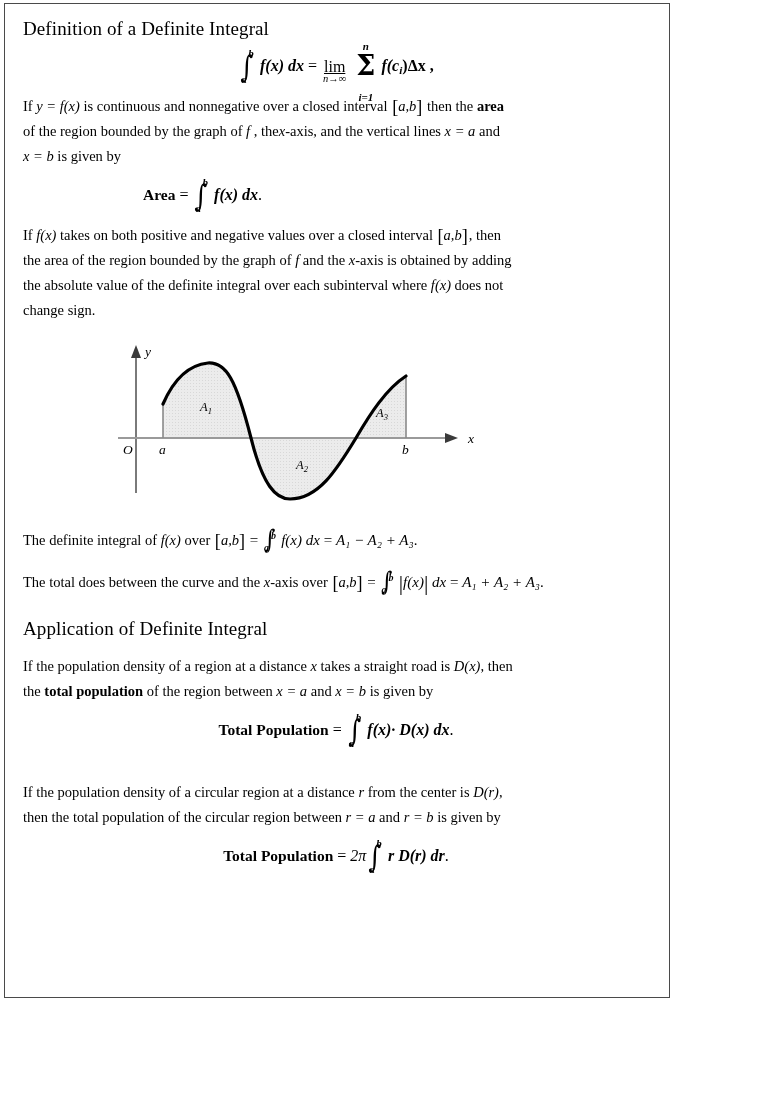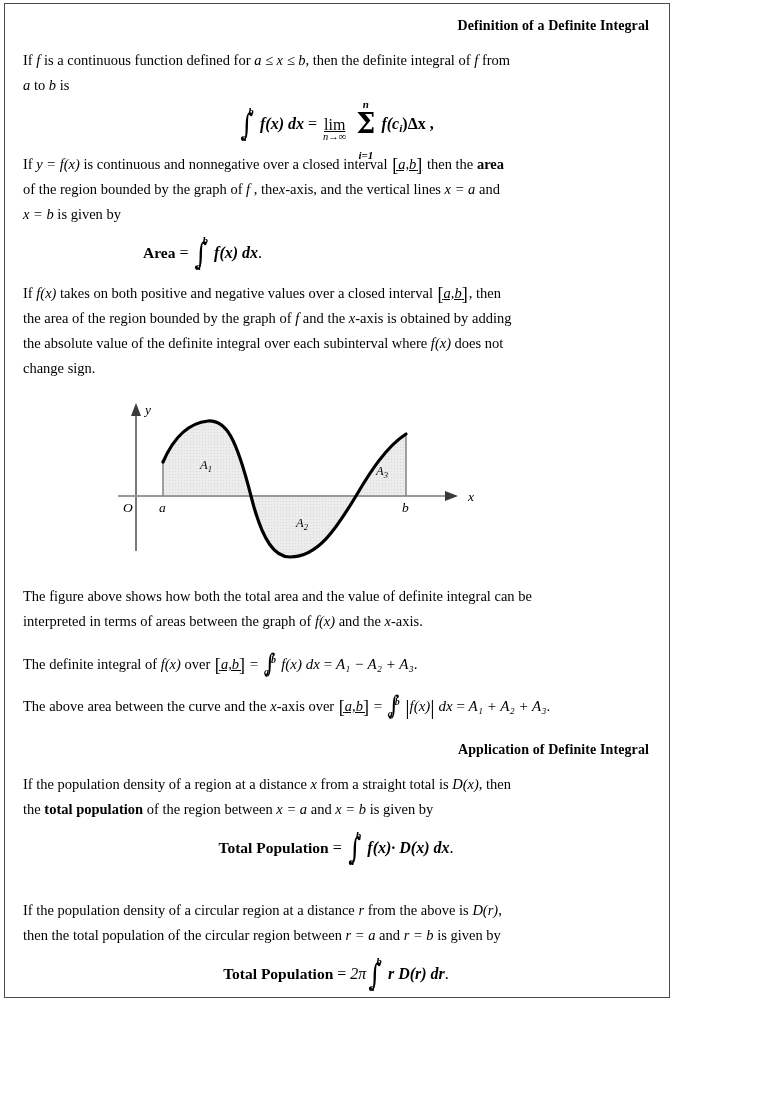--- a/index.html
+++ b/index.html
@@ -24,25 +24,24 @@
     height: 995px;
     border: 1.5px solid #4a4a4a;
     box-sizing: border-box;
     background: #ffffff;
   }
   .content {
     padding: 14px 20px 0 18px;
   }
   h2.section-heading {
     font-family: "Liberation Serif", "DejaVu Serif", serif;
-    font-size: 14px;
-    font-weight: bold;
+    font-size: 19px;
+    font-weight: normal;
     margin: 0 0 14px 0;
     letter-spacing: 0.1px;
-    text-align: right;
   }
   h2.section-heading.app {
     margin-top: 20px;
     margin-bottom: 14px;
   }
   p.para {
     font-size: 14.5px;
     line-height: 25px;
     margin: 0 0 14px 0;
     text-align: left;
@@ -51,21 +50,20 @@
   .it { font-style: italic; }
   .bd { font-weight: bold; }
   .bdit { font-weight: bold; font-style: italic; }
 
   
   .interval {
     display: inline-block;
     font-style: italic;
     position: relative;
     padding: 0 1px;
-    text-decoration: underline;
   }
   .brk {
     font-style: normal;
     font-size: 1.25em;
     line-height: 0.8em;
     vertical-align: -0.12em;
   }
 
   
   .eq-block {
@@ -183,32 +181,20 @@
   .inline-eq { font-size: 15px; white-space: nowrap; display:inline-block; vertical-align: middle;}
 </style>
 </head>
 <body>
 
 <div class="page-frame">
   <div class="content">
 
     <h2 class="section-heading">Definition of a Definite Integral</h2>
 
-    <p class="para">
-      <span>If</span>
-      <span class="it">f</span>
-      <span>is a continuous function defined for</span>
-      <span class="it">a ≤ x ≤ b</span><span>, then the definite integral of</span>
-      <span class="it">f</span>
-      <span>from</span><br>
-      <span class="it">a</span>
-      <span>to</span>
-      <span class="it">b</span>
-      <span>is</span>
-    </p>
 
     <div class="eq-block">
       <span class="eq">
         <span class="intg">
           <span class="sgn">∫</span>
           <span class="upper">b</span>
           <span class="lower">a</span>
         </span>
         <span class="bdit">f(x) dx</span>
         <span>=</span>
@@ -319,48 +305,41 @@
         </text>
         <text x="178" y="128" font-family="Liberation Serif, serif" font-size="12.5" font-style="italic" fill="#000">
           <tspan>A</tspan><tspan dy="3" font-size="8.5">2</tspan>
         </text>
         <text x="258" y="76" font-family="Liberation Serif, serif" font-size="12.5" font-style="italic" fill="#000">
           <tspan>A</tspan><tspan dy="3" font-size="8.5">3</tspan>
         </text>
       </svg>
     </div>
 
-    <p class="para tight">
-      <span>The figure above shows how both the total area and the value of definite integral can be</span><br>
-      <span>interpreted in terms of areas between the graph of</span>
-      <span class="it">f(x)</span>
-      <span>and the</span>
-      <span class="it">x</span><span>-axis.</span>
-    </p>
 
     <p class="para" style="margin-top:18px">
       <span>The definite integral of</span>
       <span class="it">f(x)</span>
       <span>over</span>
       <span class="interval"><span class="brk">[</span><span>a,b</span><span class="brk">]</span></span>
       <span class="inline-eq">
         <span>=</span>
         <span class="intg small">
           <span class="sgn">∫</span>
           <span class="upper">b</span>
           <span class="lower">a</span>
         </span>
         <span class="it">f(x) dx</span>
         <span>=</span>
         <span class="it">A₁ − A₂ + A₃</span><span>.</span>
       </span>
     </p>
 
     <p class="para">
-      <span>The above area between the curve and the</span>
+      <span>The total does between the curve and the</span>
       <span class="it">x</span><span>-axis over</span>
       <span class="interval"><span class="brk">[</span><span>a,b</span><span class="brk">]</span></span>
       <span class="inline-eq">
         <span>=</span>
         <span class="intg small">
           <span class="sgn">∫</span>
           <span class="upper">b</span>
           <span class="lower">a</span>
         </span>
         <span class="abs-bar">|</span><span class="it">f(x)</span><span class="abs-bar">|</span>
@@ -368,21 +347,21 @@
         <span>=</span>
         <span class="it">A₁ + A₂ + A₃</span><span>.</span>
       </span>
     </p>
 
     <h2 class="section-heading app">Application of Definite Integral</h2>
 
     <p class="para">
       <span>If the population density of a region at a distance</span>
       <span class="it">x</span>
-      <span>from a straight total is</span>
+      <span>takes a straight road is</span>
       <span class="it">D(x)</span><span>, then</span><br>
       <span>the</span>
       <span class="bd">total population</span>
       <span>of the region between</span>
       <span class="it">x = a</span>
       <span>and</span>
       <span class="it">x = b</span>
       <span>is given by</span>
     </p>
 
@@ -395,21 +374,21 @@
           <span class="upper">b</span>
           <span class="lower">a</span>
         </span>
         <span class="bdit">f(x)· D(x) dx</span><span>.</span>
       </span>
     </div>
 
     <p class="para">
       <span>If the population density of a circular region at a distance</span>
       <span class="it">r</span>
-      <span>from the above is</span>
+      <span>from the center is</span>
       <span class="it">D(r)</span><span>,</span><br>
       <span>then the total population of the circular region between</span>
       <span class="it">r = a</span>
       <span>and</span>
       <span class="it">r = b</span>
       <span>is given by</span>
     </p>
 
     <div class="eq-block" style="margin-top:14px">
       <span class="eq">

